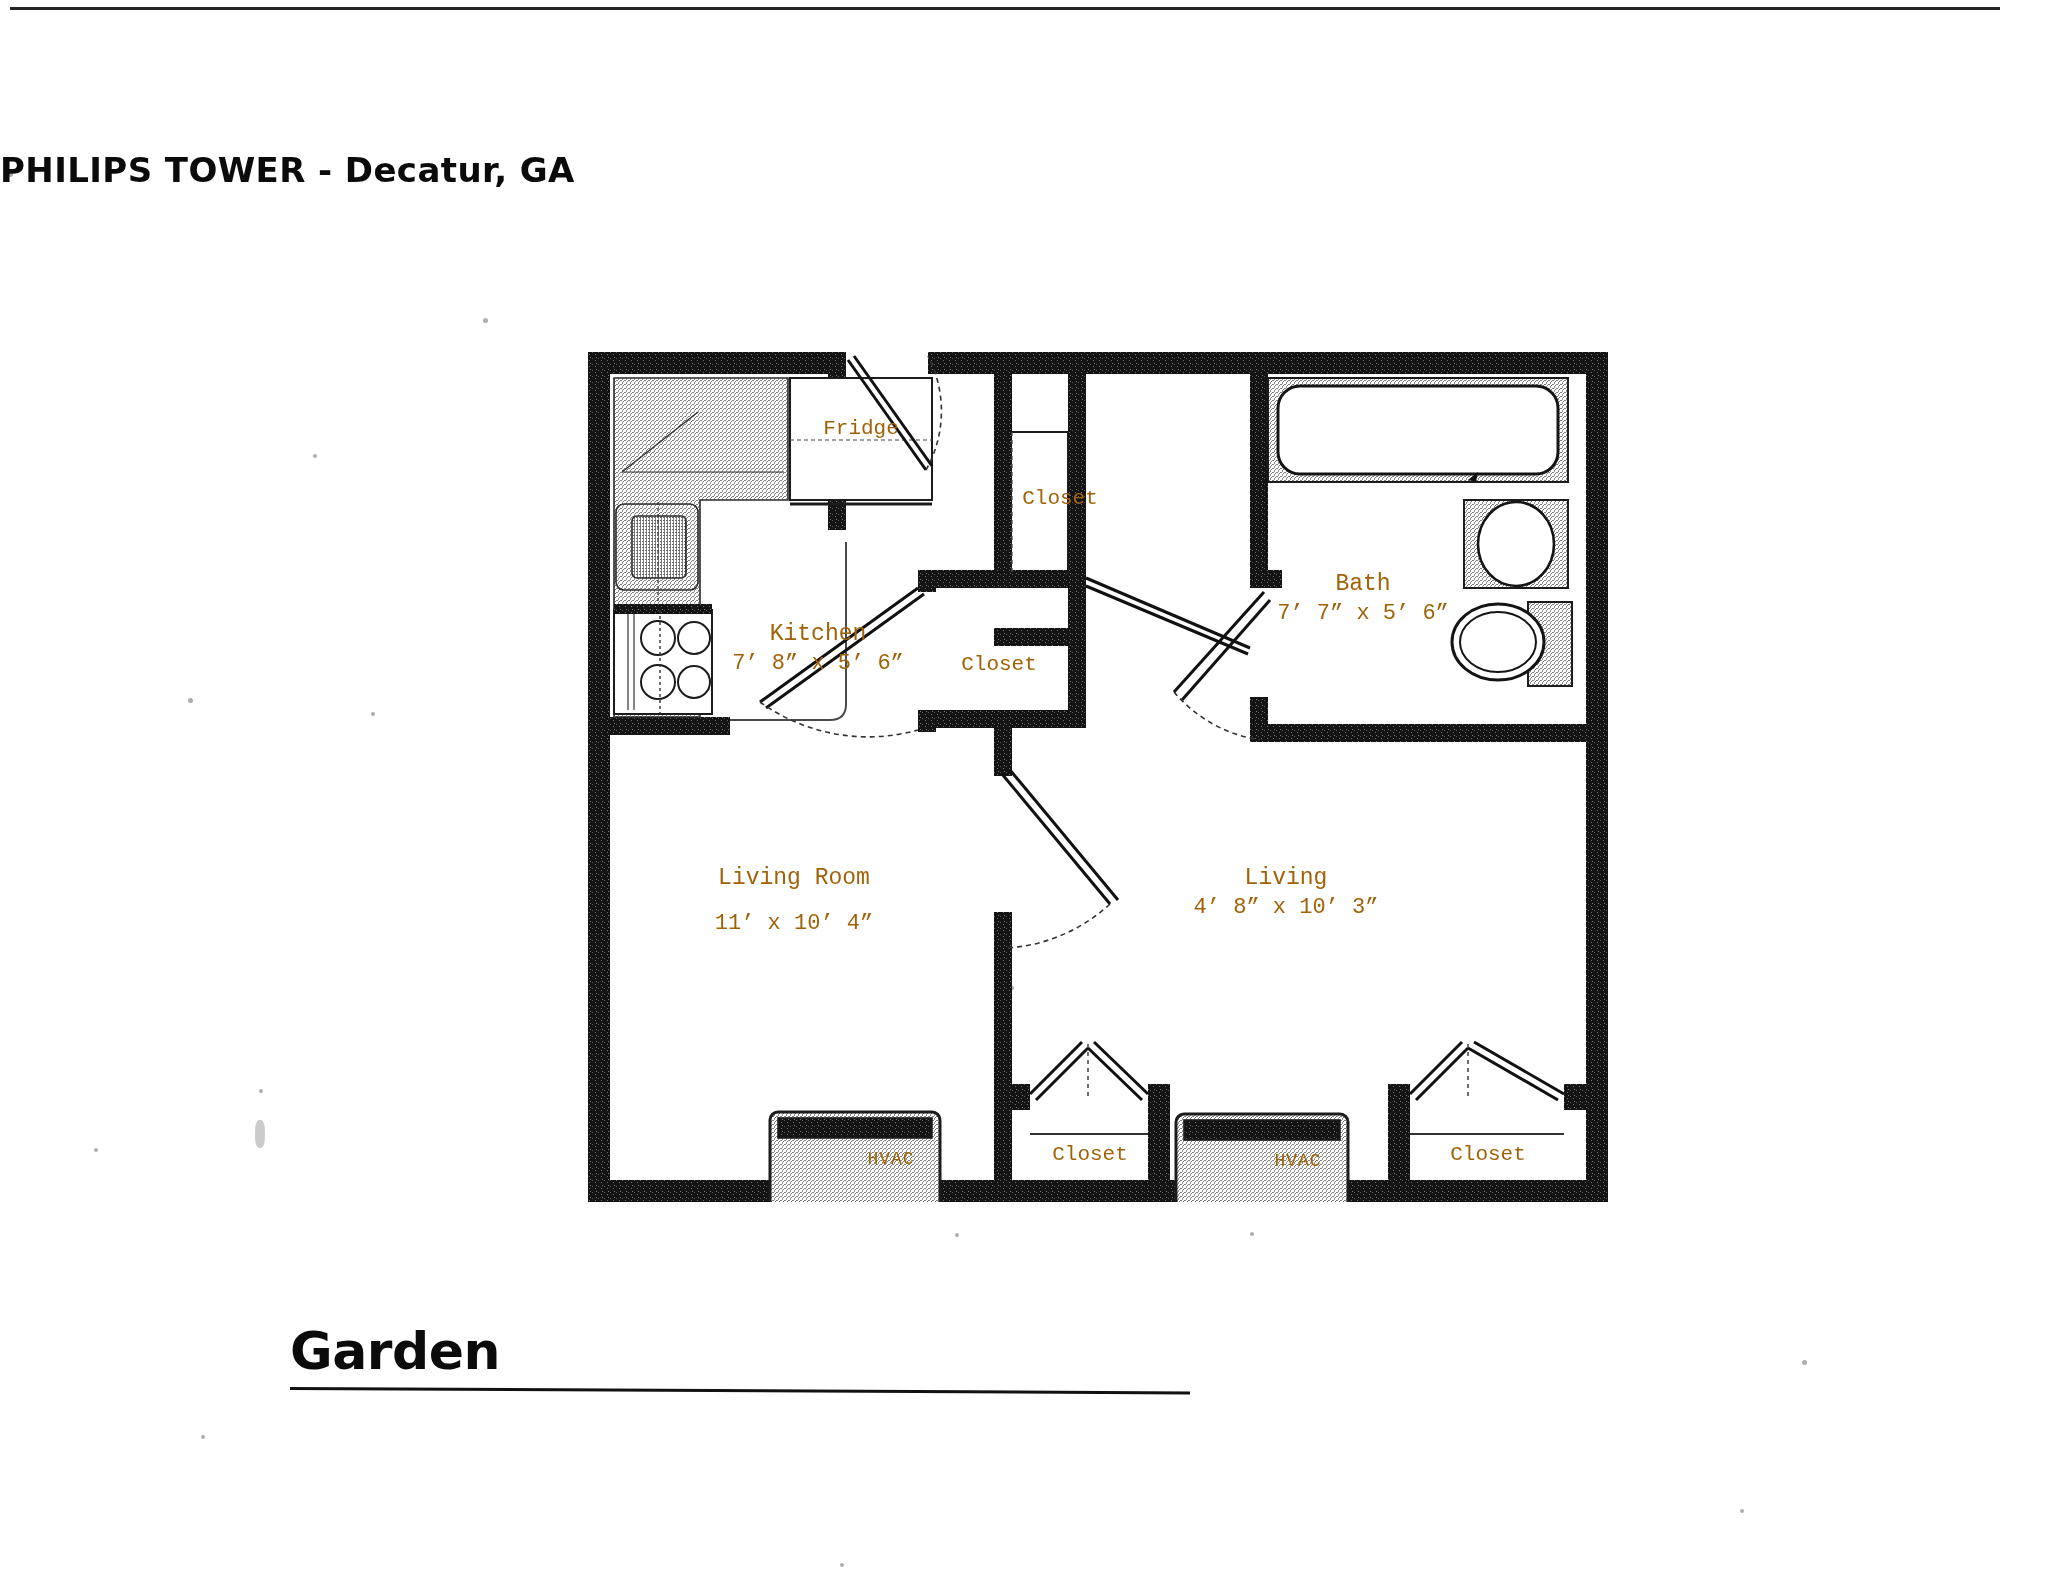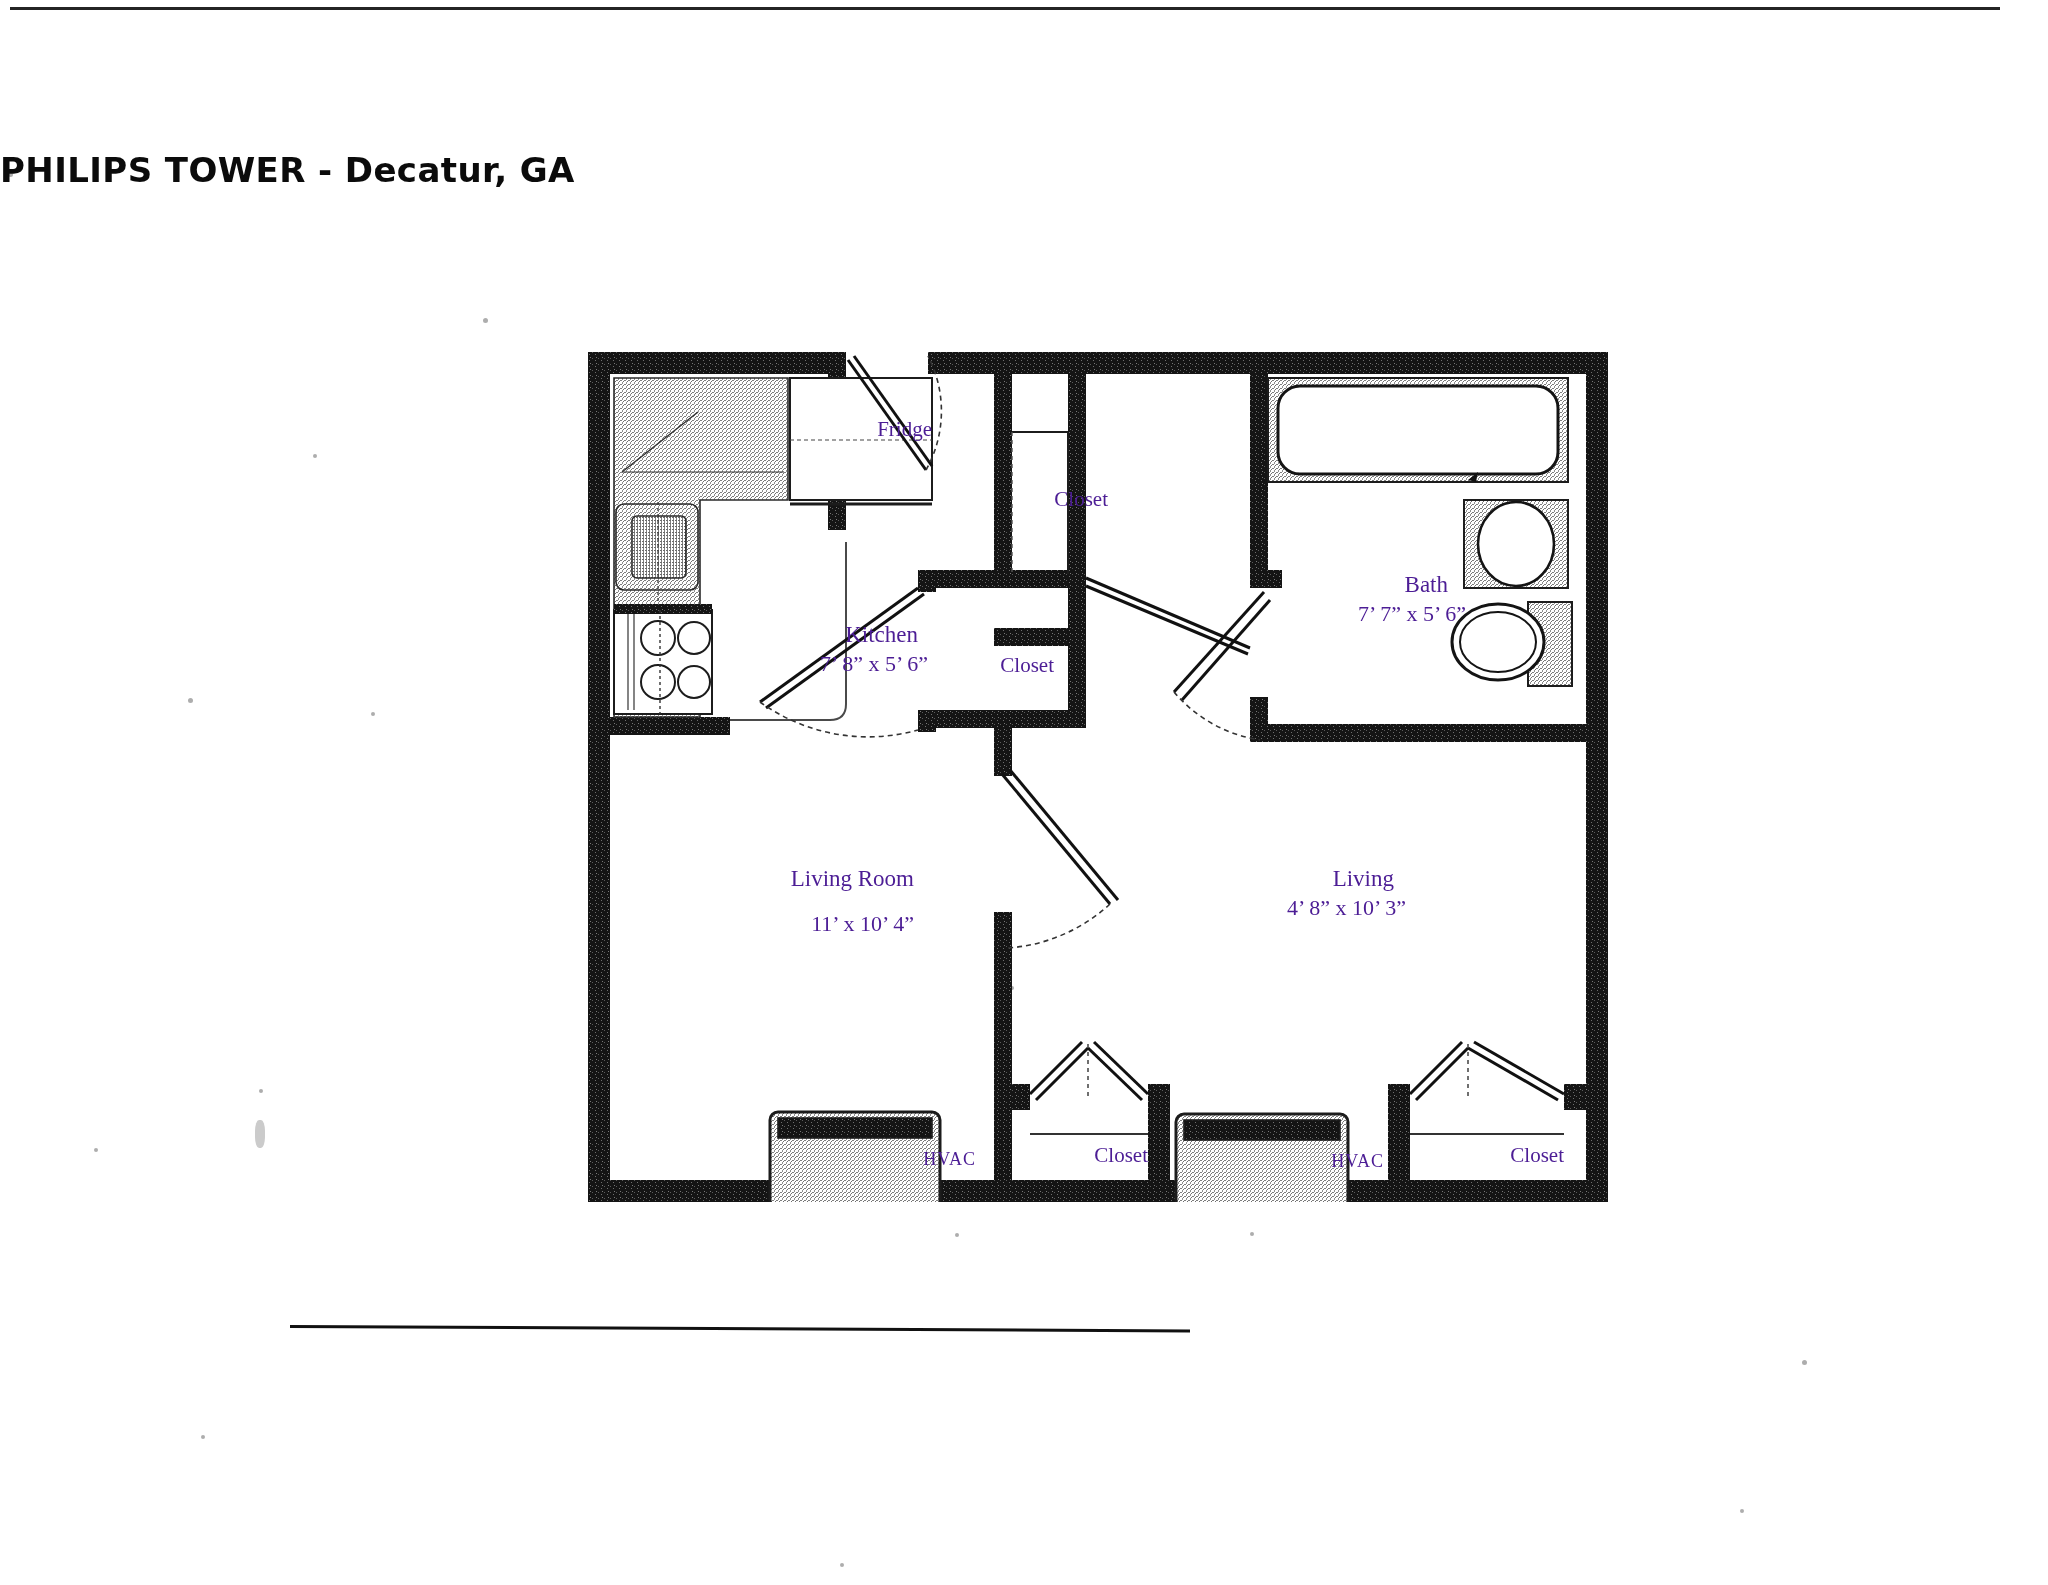--- a/index.html
+++ b/index.html
@@ -49,23 +49,23 @@
     left: 588px;
     top: 352px;
     width: 1020px;
     height: 850px;
   }
   #floor-plan svg { display: block; }
 
   
   .plan-label {
     position: absolute;
-    font-family: Liberation Serif, serif;
-    color: #4c1d95;
-    text-align: right;
+    font-family: Liberation Mono, monospace;
+    color: #a16207;
+    text-align: center;
     white-space: nowrap;
     line-height: 1.28;
   }
   .room-name   { font-size: 23px; }
   .room-dims   { font-size: 22px; }
   .small-label { font-size: 21px; }
   .hvac-label  { font-size: 18px; letter-spacing: 1px; margin-left: 36px; }
 
   
   #footer-block {
@@ -336,14 +336,15 @@
   <div class="plan-label small-label" style="left:444px; top:790px; width:116px;">Closet</div>
 
   <div class="plan-label small-label" style="left:824px; top:790px; width:152px;">Closet</div>
 
   <div class="plan-label hvac-label" style="left:182px; top:796px; width:170px;">HVAC</div>
 
   <div class="plan-label hvac-label" style="left:588px; top:798px; width:172px;">HVAC</div>
 </div>
 
 <div id="footer-block">
+  <div id="footer-heading">Garden</div>
   <div id="footer-rule"></div>
 </div>
 
 </body></html>

